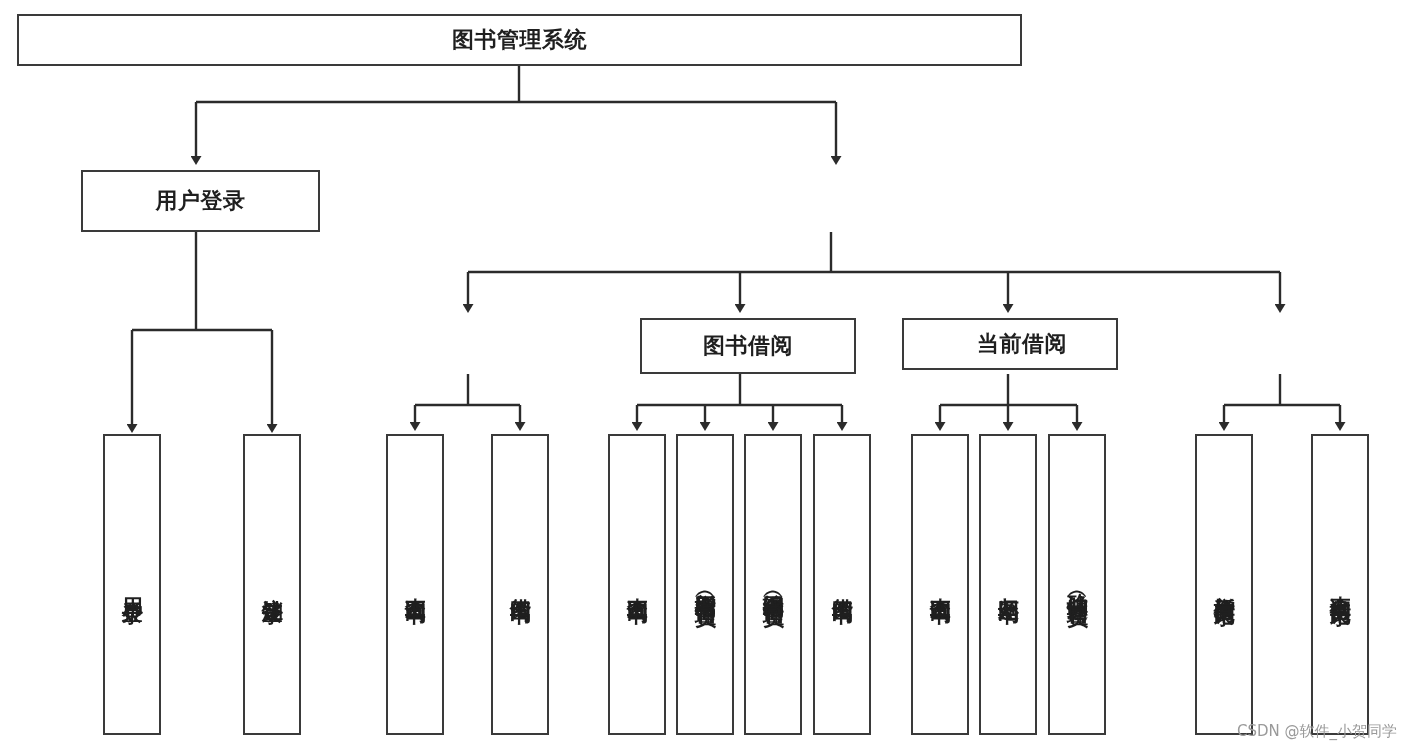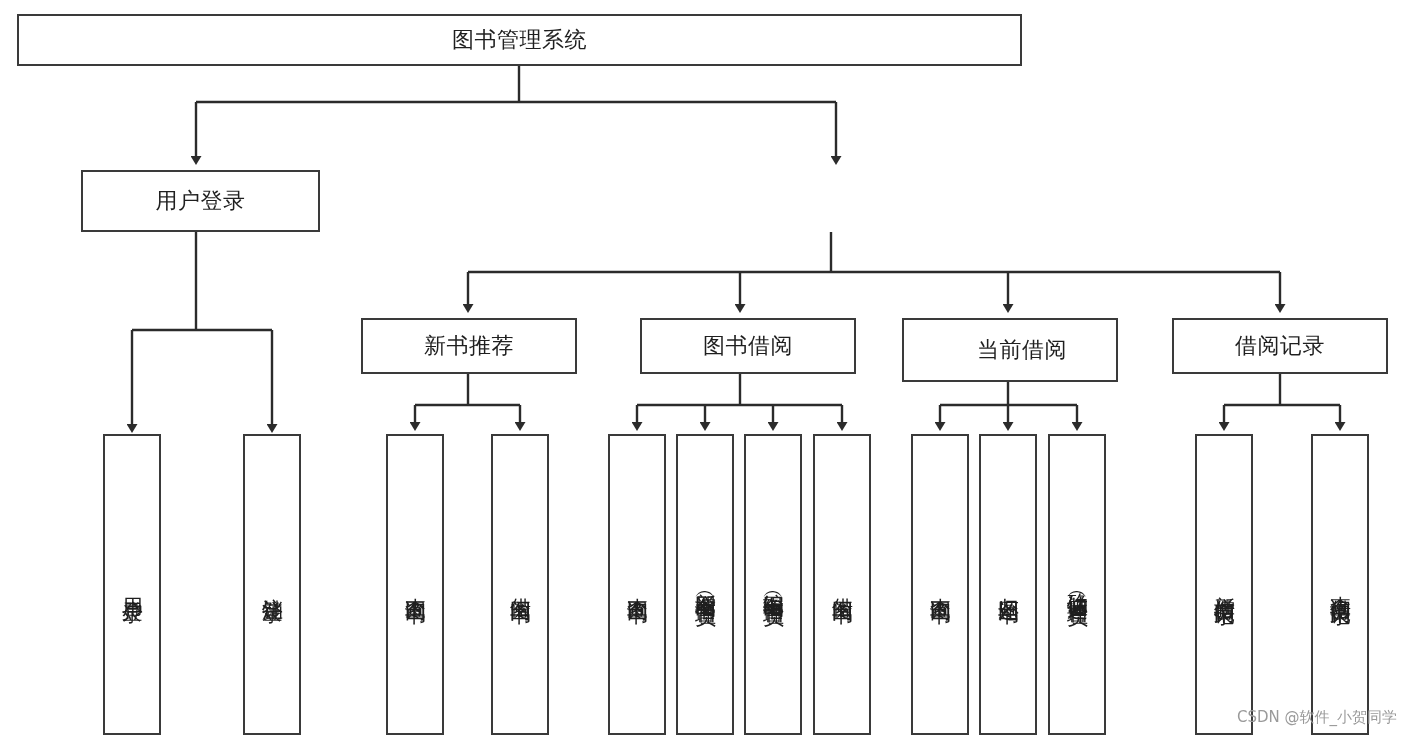--- a/index.html
+++ b/index.html
@@ -29,20 +29,21 @@
   }
   .node {
     position: absolute;
     box-sizing: border-box;
     background: #ffffff;
     border: 2px solid #3a3a3a;
     display: flex;
     align-items: center;
     justify-content: center;
     z-index: 2;
+    font-weight: bold;
   }
   .node .label {
     color: #1f1f1f;
     line-height: 1.18;
     text-align: center;
     white-space: pre;
   }
   .node.horizontal .label {
     writing-mode: horizontal-tb;
     font-size: 22px;
@@ -50,21 +51,21 @@
   }
   .node.vertical .label {
     writing-mode: vertical-rl;
     text-orientation: upright;
     font-size: 21px;
     letter-spacing: 2px;
   }
   #watermark {
     position: absolute;
     right: 8px;
-    bottom: 20px;
+    bottom: 6px;
     font-size: 15px;
     color: #9a9a9a;
     z-index: 5;
     white-space: nowrap;
     font-family: "DejaVu Sans", "Liberation Sans", sans-serif;
   }
 </style>
 </head>
 <body>
 
@@ -121,31 +122,25 @@
   </svg>
 
   <div class="node horizontal" style="left:17px; top:14px; width:1005px; height:52px;">
     <span class="label">图书管理系统</span>
   </div>
 
   <div class="node horizontal" style="left:81px; top:170px; width:239px; height:62px;">
     <span class="label">用户登录</span>
   </div>
 
-  <div class="node horizontal" style="left:361px; top:318px; width:216px; height:56px;">
-    <span class="label">新书推荐</span>
-  </div>
   <div class="node horizontal" style="left:632px; top:318px; width:216px; height:56px;margin-left:8px;">
     <span class="label">图书借阅</span>
   </div>
-  <div class="node horizontal" style="left:902px; top:318px; width:216px; height:64px;padding-left:24px;">
+  <div class="node horizontal" style="left:902px; top:318px; width:216px; height:52px;padding-left:24px;">
     <span class="label">当前借阅</span>
-  </div>
-  <div class="node horizontal" style="left:1172px; top:318px; width:216px; height:56px;">
-    <span class="label">借阅记录</span>
   </div>
 
   <div class="node vertical" style="left:103px; top:434px; width:58px; height:301px;">
     <span class="label">用户登录</span>
   </div>
   <div class="node vertical" style="left:243px; top:434px; width:58px; height:301px;">
     <span class="label">注销登录</span>
   </div>
 
   <div class="node vertical" style="left:386px; top:434px; width:58px; height:301px;">

